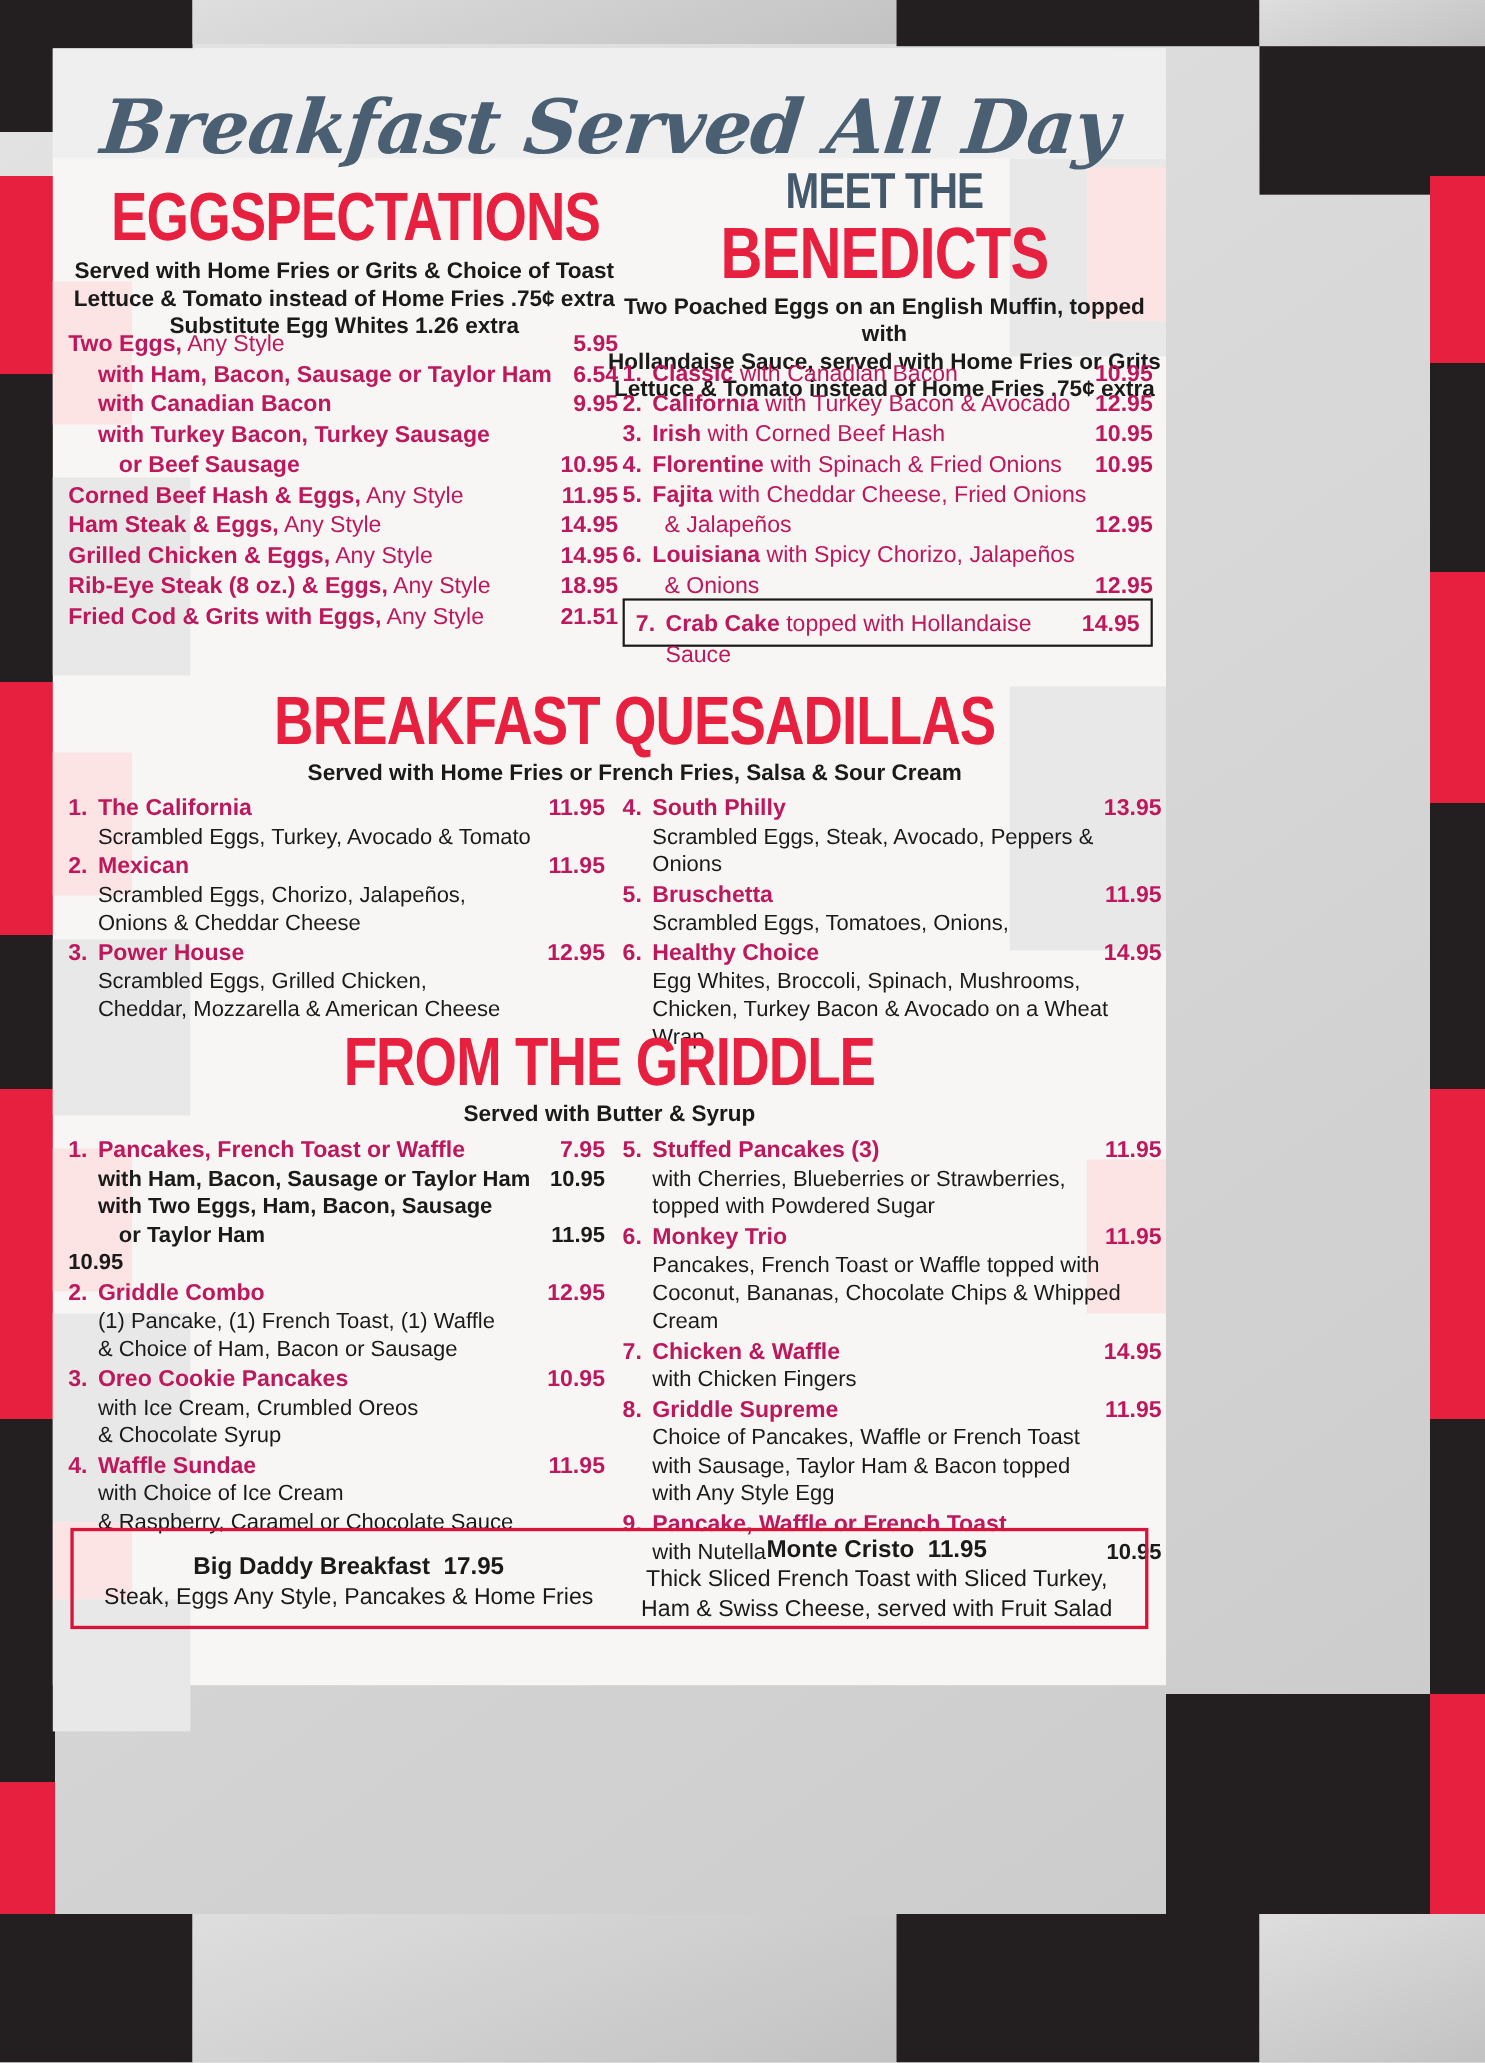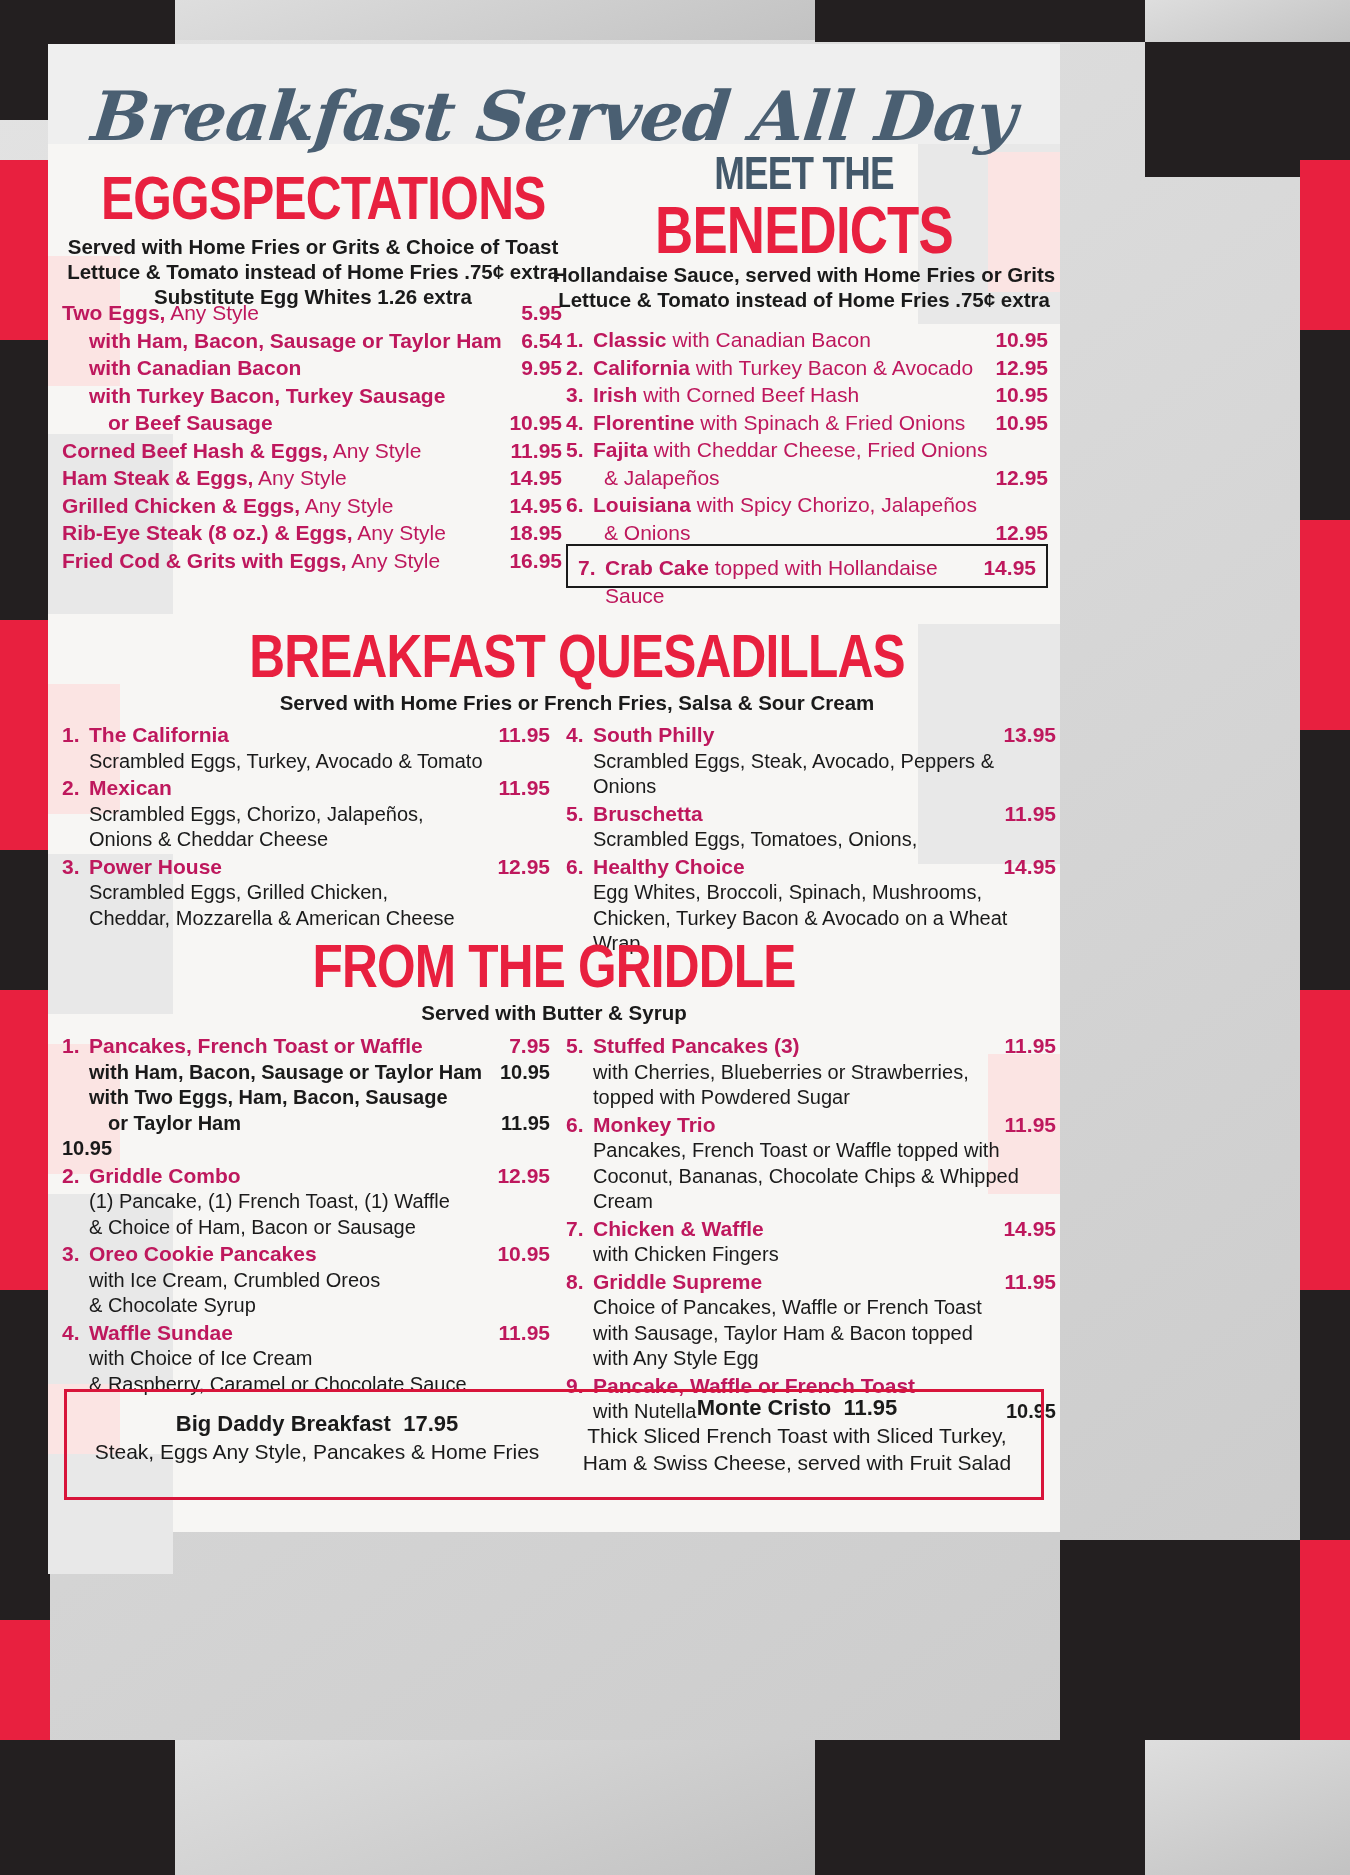--- a/index.html
+++ b/index.html
@@ -208,27 +208,28 @@
         <div class="row">
           <span class="txt "><b>Grilled Chicken &amp; Eggs,</b><span class="ds"> Any Style</span></span>
           <span class="pr">14.95</span>
         </div>
         <div class="row">
           <span class="txt "><b>Rib-Eye Steak (8 oz.) &amp; Eggs,</b><span class="ds"> Any Style</span></span>
           <span class="pr">18.95</span>
         </div>
         <div class="row">
           <span class="txt "><b>Fried Cod &amp; Grits with Eggs,</b><span class="ds"> Any Style</span></span>
-          <span class="pr">16.95</span>
+          <span class="pr">21.51</span>
         </div>
       </div>
 
     <div style="position:absolute;left:500px;top:106px;width:512px;">
       <div class="sec-head slate" style="font-size:46px;line-height:46px;">MEET THE</div>
       <div class="sec-head" style="font-size:66px;line-height:64px;margin-top:2px;">BENEDICTS</div>
+      <div class="sec-sub" style="margin-top:4px;">Two Poached Eggs on an English Muffin, topped with</div>
       <div class="sec-sub">Hollandaise Sauce, served with Home Fries or Grits</div>
       <div class="sec-sub">Lettuce &amp; Tomato instead of Home Fries  .75¢ extra</div>
     </div>
     <div id="ben-list" class="rowlist" style="left:518px;top:282px;width:482px;">
         <div class="row">
           <span class="num">1.</span>
           <span class="txt"><b>Classic</b><span class="ds"> with Canadian Bacon</span></span>
           <span class="pr">10.95</span>
         </div>
         <div class="row">
@@ -462,21 +463,21 @@
           <span class="num">9.</span>
           <span class="txt"><b>Pancake, Waffle or French Toast</b></span>
           <span class="pr"></span>
         </div>
         <div class="sub">
           <span class="txt ind" style="">with Nutella</span>
           <span class="pr">10.95</span>
         </div>
       </div>
 
-    <div class="box-red" style="left:16px;top:1345px;width:980px;height:111px;">
+    <div class="box-red" style="left:16px;top:1345px;width:980px;height:92px;">
       <div class="cell" style="left:20px;top:18px;width:460px;">
         <div class="hd">
           <span>Big Daddy Breakfast</span>
           <span style="font-weight:bold;">&nbsp;</span><span>17.95</span>
         </div>
         <div class="bd" id="bigdaddy-lines">
             <div>Steak, Eggs Any Style, Pancakes &amp; Home Fries</div>
           </div>
       </div>
       <div class="cell" style="left:490px;top:2px;width:480px;">

